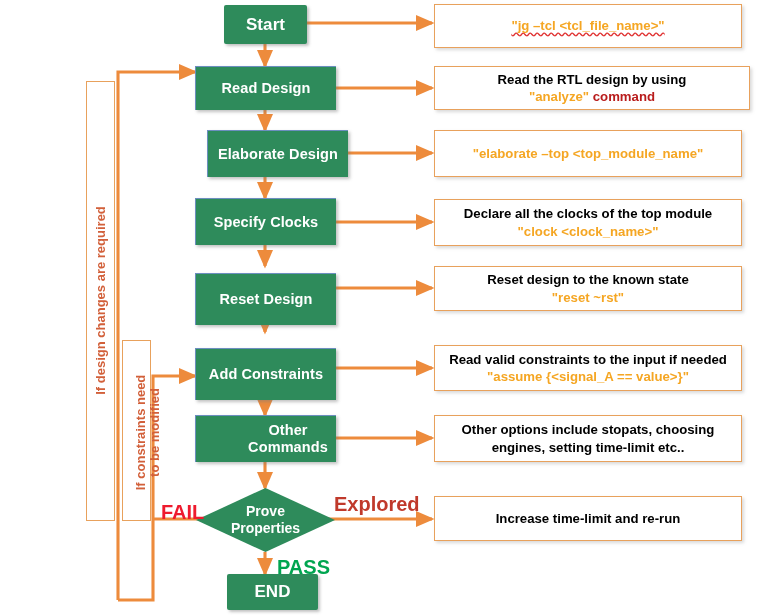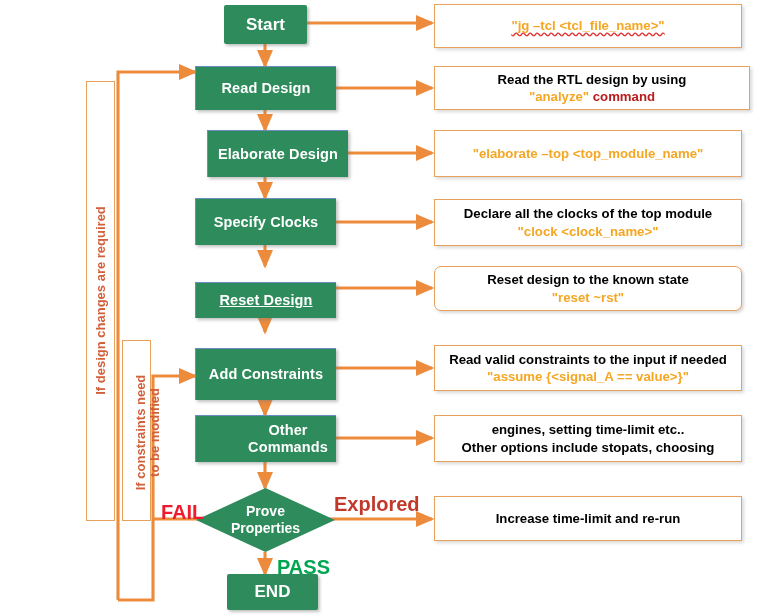--- a/index.html
+++ b/index.html
@@ -199,21 +199,21 @@
 </div>
 
 <div class="node" style="left:195px; top:130px; width:141px; height:47px;margin-left:12px;">
   <span>Elaborate Design</span>
 </div>
 
 <div class="node" style="left:195px; top:198px; width:141px; height:47px;">
   <span>Specify Clocks</span>
 </div>
 
-<div class="node" style="left:195px; top:282px; width:141px; height:36px;text-decoration:underline;">
+<div class="node" style="left:195px; top:273px; width:141px; height:52px;">
   <span>Reset Design</span>
 </div>
 
 <div class="node" style="left:195px; top:348px; width:141px; height:52px;">
   <span>Add Constraints</span>
 </div>
 
 <div class="node" style="left:195px; top:415px; width:141px; height:47px;padding-left:44px;">
   <span>Other Commands</span>
 </div>
@@ -243,33 +243,33 @@
 
 <div class="desc-box" style="left:434px; top:130px; width:308px; height:47px;">
   <div class="desc-line2">"elaborate –top &lt;top_module_name"</div>
 </div>
 
 <div class="desc-box" style="left:434px; top:199px; width:308px; height:47px;">
   <div class="desc-line1">Declare all the clocks of the top module</div>
   <div class="desc-line2">"clock &lt;clock_name&gt;"</div>
 </div>
 
-<div class="desc-box" style="left:434px; top:266px; width:308px; height:45px;border-radius:7px;">
+<div class="desc-box" style="left:434px; top:266px; width:308px; height:45px;">
   <div class="desc-line1">Reset design to the known state</div>
   <div class="desc-line2">"reset ~rst"</div>
 </div>
 
 <div class="desc-box" style="left:434px; top:345px; width:308px; height:46px;">
   <div class="desc-line1">Read valid constraints to the input if needed</div>
   <div class="desc-line2">"assume {&lt;signal_A == value&gt;}"</div>
 </div>
 
 <div class="desc-box" style="left:434px; top:415px; width:308px; height:47px;">
+  <div class="desc-line1">Other options include stopats, choosing</div>
   <div class="desc-line1">engines, setting time-limit etc..</div>
-  <div class="desc-line1">Other options include stopats, choosing</div>
 </div>
 
 <div class="desc-box" style="left:434px; top:496px; width:308px; height:45px;">
   <div class="desc-line1">Increase time-limit and re-run</div>
 </div>
 
 <div class="vlabel-box" style="left:86px; top:81px; width:29px; height:440px;"></div>
 <div class="vlabel-text" style="left:-9px; top:293px; width:220px; transform: rotate(-90deg);">If design changes are required</div>
 
 <div class="vlabel-box" style="left:122px; top:340px; width:29px; height:181px;"></div>

